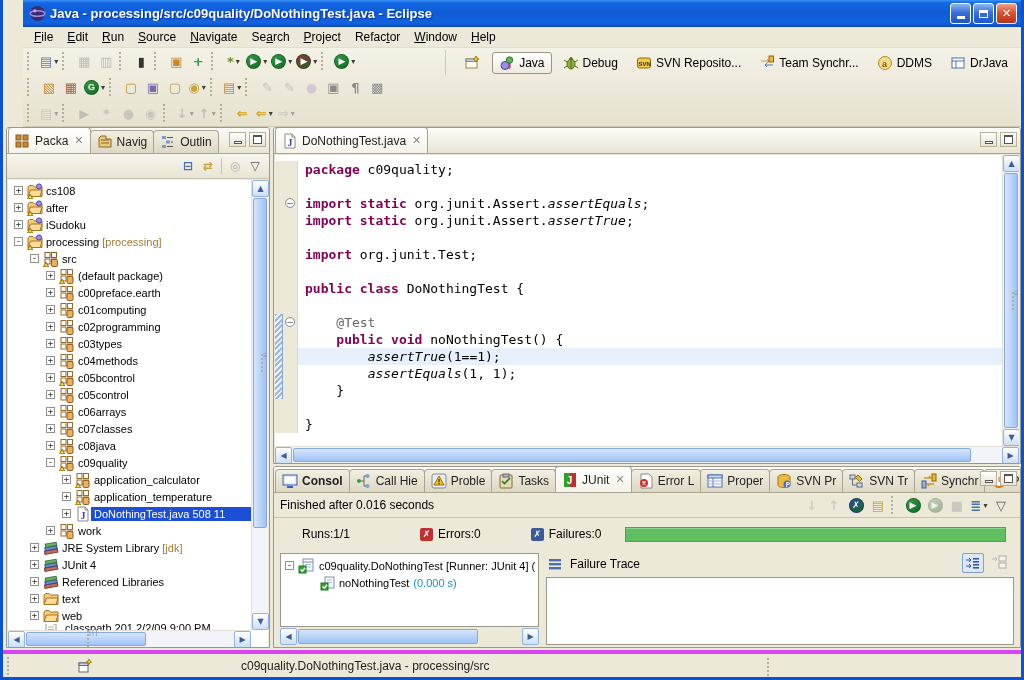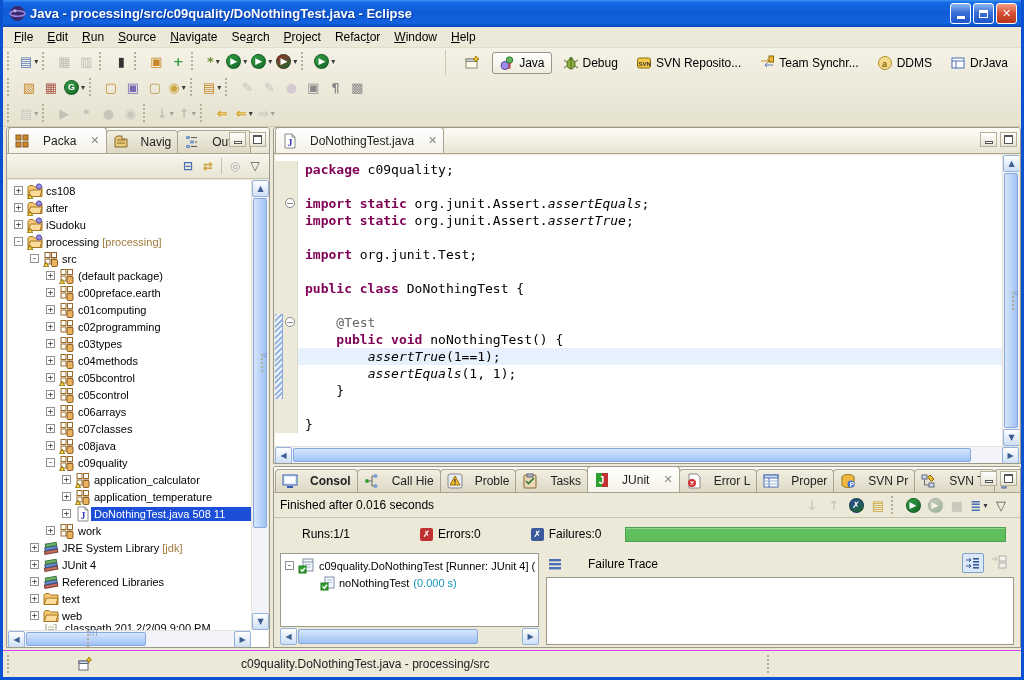--- a/index.html
+++ b/index.html
@@ -1,17 +1,17 @@
 <!DOCTYPE html>
 <html><head>
 <meta charset="utf-8">
 <style>
   html,body{margin:0;padding:0;background:#4a4a4a;font-family:"Liberation Sans","DejaVu Sans",sans-serif;}
   *{box-sizing:border-box;}
-  .window{position:relative;width:1024px;height:680px;background:#ece9d8;border:3px solid #0a52d0;border-top:none;overflow:hidden;}
+  .window{position:relative;width:1024px;height:680px;background:#ece9d8;border:3px solid #0a52d0;border-top:none;overflow:hidden;padding-left:20px;}
   
   .titlebar{height:27px;background:linear-gradient(180deg,#3b94f5 0%,#1668e4 10%,#0f5bd5 45%,#1263e0 85%,#0a47b8 100%);display:flex;align-items:center;padding:0 4px;color:#fff;}
   .titlebar .tico{width:17px;height:17px;margin:0 4px 0 2px;}
   .titlebar .ttxt{font-size:13px;font-weight:bold;text-shadow:1px 1px 1px #05309a;flex:1;white-space:nowrap;overflow:hidden;}
   .wbtn{width:21px;height:21px;margin-left:2px;border:1px solid #fff;border-radius:3px;display:flex;align-items:center;justify-content:center;color:#fff;font-size:11px;font-weight:bold;background:linear-gradient(180deg,#8db7f0,#3a6fd8 45%,#1e55c8);}
   .wbtn.close{background:linear-gradient(180deg,#f0a088,#d95436 45%,#b83418);}
   .wbtn .mingl{width:8px;height:3px;background:#fff;margin-top:8px;}
   .wbtn .maxgl{width:9px;height:8px;border:1px solid #fff;border-top:3px solid #fff;}
   
   .menubar{height:21px;background:#ece9d8;display:flex;align-items:center;padding-left:4px;border-bottom:1px solid #e2deca;}
@@ -27,21 +27,21 @@
   .tbtn.dis{opacity:.4;}
   .tb-h{width:7px;height:18px;border-left:2px dotted #b4af98;margin:0 4px 0 2px;}
   .persp{position:absolute;top:2px;right:6px;height:25px;display:flex;align-items:center;border-left:1px solid #cdc8b2;padding-left:8px;}
   .pitem{display:flex;align-items:center;gap:4px;font-size:12px;padding:2px 6px;margin-left:4px;border:1px solid transparent;border-radius:3px;white-space:nowrap;}
   .pitem.active{background:linear-gradient(180deg,#ffffff,#eeebdd);border:1px solid #9a9685;box-shadow:0 1px 1px #fff inset;}
   .ic16{width:16px;height:16px;display:inline-block;flex:none;}
   .ic16 svg{width:100%;height:100%;display:block;}
   
   .panel{position:absolute;background:#ece9d8;border:1px solid #9d998a;border-radius:3px 3px 0 0;overflow:hidden;}
   .ctabs{display:flex;align-items:flex-end;height:26px;background:linear-gradient(180deg,#fdfcf8,#e9e5d4);border-bottom:1px solid #aaa591;padding-left:1px;position:relative;}
-  .ctab{height:23px;display:flex;align-items:center;gap:12px;padding:0 6px;font-size:12px;color:#222;border:1px solid #a9a48f;border-bottom:none;border-radius:4px 4px 0 0;background:linear-gradient(180deg,#f2efe2,#ddd8c4);margin-right:-1px;white-space:nowrap;justify-content:flex-end;}
+  .ctab{height:23px;display:flex;align-items:center;gap:4px;padding:0 6px;font-size:12px;color:#222;border:1px solid #a9a48f;border-bottom:none;border-radius:4px 4px 0 0;background:linear-gradient(180deg,#f2efe2,#ddd8c4);margin-right:-1px;white-space:nowrap;justify-content:flex-end;}
   .ctab.active{height:26px;background:linear-gradient(180deg,#ffffff,#f4f2e8);position:relative;z-index:2;}
   .ctab.boldlbl .lbl{font-weight:bold;}
   .ctab .x{font-family:"DejaVu Sans",sans-serif;color:#888;font-size:11px;font-weight:bold;margin-left:2px;}
   .minmax{position:absolute;right:3px;top:4px;display:flex;gap:3px;}
   .mmb{width:17px;height:15px;border:1px solid #b5b09a;background:linear-gradient(#fff,#e8e4d2);display:flex;align-items:center;justify-content:center;}
   .mmb .mn{width:8px;height:3px;border:1px solid #555;background:#fff;margin-top:6px;}
   .mmb .mx{width:9px;height:9px;border:1px solid #555;border-top:2px solid #555;background:#fff;}
   
   .viewbar{height:25px;background:linear-gradient(180deg,#f7f5ec,#e9e5d4);display:flex;align-items:center;justify-content:flex-end;padding-right:4px;border-bottom:1px solid #c9c4ae;}
   .vbtn{width:20px;height:20px;display:flex;align-items:center;justify-content:center;font-family:"DejaVu Sans",sans-serif;font-size:12px;}
@@ -81,28 +81,28 @@
   .jtools{position:absolute;right:8px;top:1px;display:flex;align-items:center;}
   .jcounts{height:32px;display:flex;align-items:center;font-size:12px;padding-left:28px;background:#ece9d8;}
   .jcounts .cnum{}
   .cgrp{display:flex;align-items:center;margin-right:50px;}
   .cbadge{width:13px;height:13px;border-radius:2px;display:flex;align-items:center;justify-content:center;color:#fff;font-size:9px;font-weight:bold;margin-right:5px;font-family:"DejaVu Sans",sans-serif;}
   .progressbar{flex:1;height:15px;margin:0 14px 0 0;background:#5fbf5f;border:1px solid #4da04d;box-shadow:inset 0 1px 0 #8fd48f;}
   .jcontent{position:absolute;left:0;right:0;top:84px;bottom:0;}
   .jtreebox{position:absolute;left:6px;top:2px;width:259px;bottom:20px;background:#fff;border:1px solid #9d998a;overflow:hidden;padding-top:3px;}
   .jtreeh{position:absolute;left:6px;width:259px;bottom:2px;height:17px;}
   .ftrace{position:absolute;left:272px;right:6px;top:0;bottom:2px;}
-  .fthead{height:26px;display:flex;align-items:center;gap:24px;font-size:12px;padding-left:2px;position:relative;}
+  .fthead{height:26px;display:flex;align-items:center;gap:6px;font-size:12px;padding-left:2px;position:relative;}
   .ftbody{position:absolute;left:0;right:0;top:26px;bottom:0;background:#fff;border:1px solid #9d998a;}
   .ftbtn{width:22px;height:20px;border:1px solid transparent;display:flex;align-items:center;justify-content:center;}
   .ftbtn.pressed{border:1px solid #7da2ce;background:#dce8f8;border-radius:2px;}
   .jrow{height:17px;display:flex;align-items:center;font-size:11px;white-space:nowrap;}
   .jtime{color:#1594be;margin-left:4px;}
   
-  .statusbar{position:absolute;left:0;right:0;bottom:0;height:27px;background:#ece9d8;border-top:1px solid #d946ef;display:flex;align-items:center;font-size:12px;color:#222;}
+  .statusbar{position:absolute;left:0;right:0;bottom:0;height:27px;background:#ece9d8;border-top:4px solid #d946ef;display:flex;align-items:center;font-size:12px;color:#222;}
   .grip{width:6px;height:18px;border-left:2px dotted #b4af98;margin:0 6px 0 4px;}
   .sbtext{margin-left:148px;}
   .sbdots{position:absolute;left:764px;top:4px;height:18px;border-left:2px dotted #b4af98;}
 </style>
 </head>
 <body>
 
 <div class="window">
 
   <div class="titlebar">

